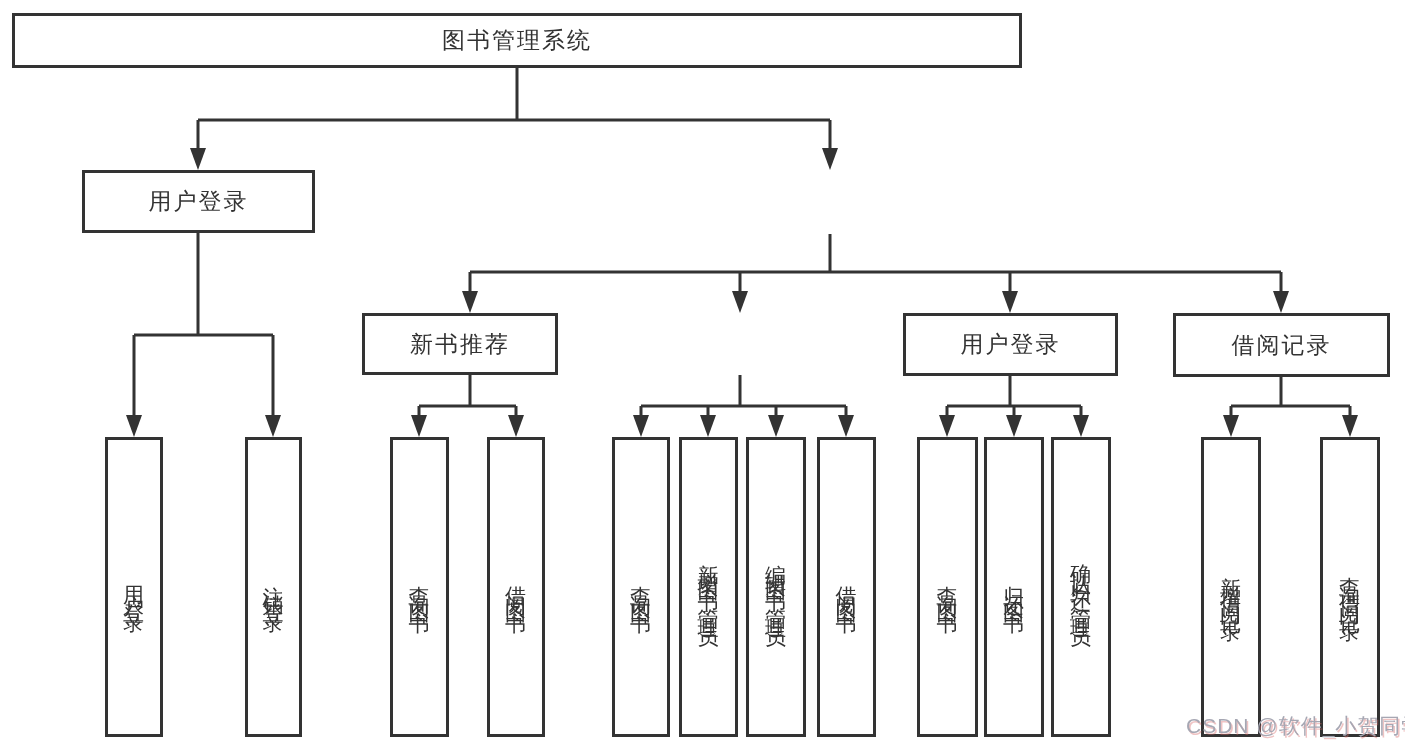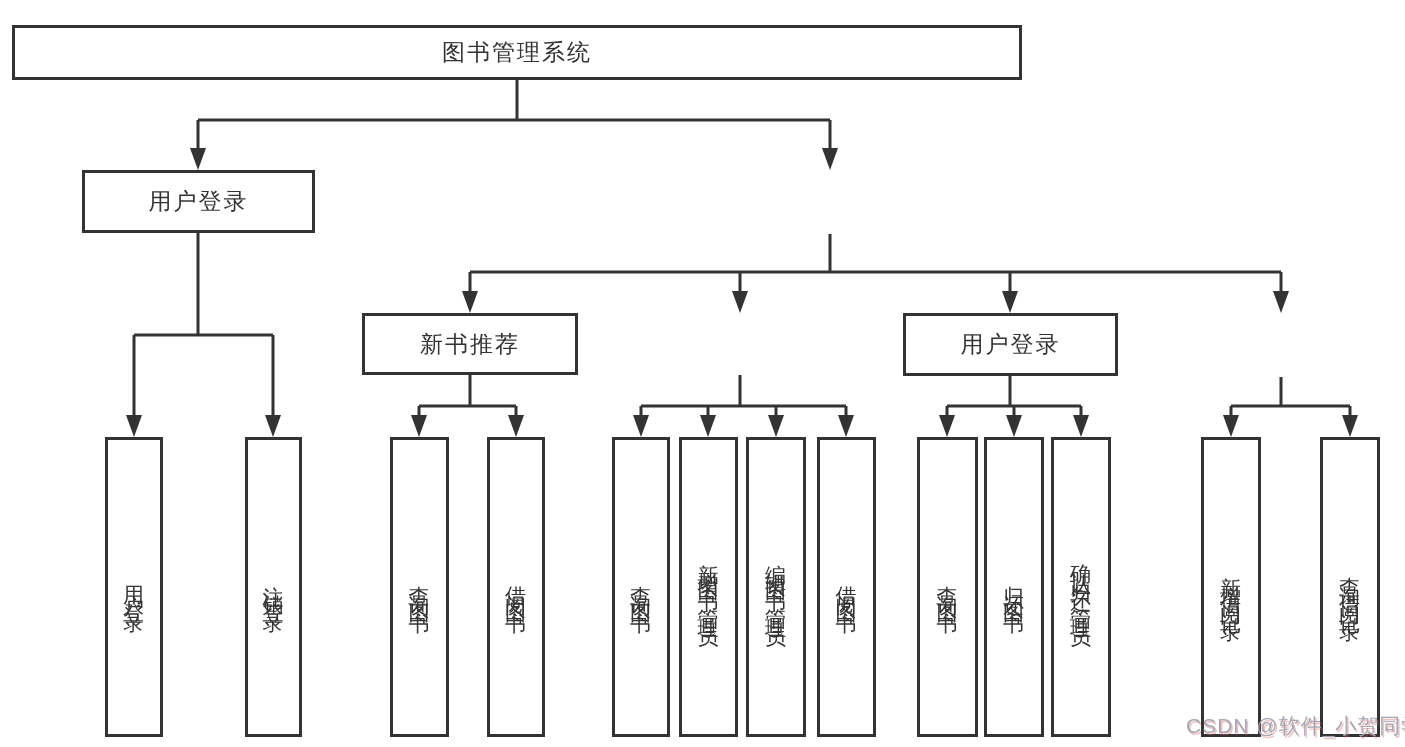--- a/index.html
+++ b/index.html
@@ -76,26 +76,27 @@
       <polygon points="768,415 784,415 776,437"></polygon>
       <polygon points="838,415 854,415 846,437"></polygon>
       <polygon points="939,415 955,415 947,437"></polygon>
       <polygon points="1006,415 1022,415 1014,437"></polygon>
       <polygon points="1073,415 1089,415 1081,437"></polygon>
       <polygon points="1223,415 1239,415 1231,437"></polygon>
       <polygon points="1342,415 1358,415 1350,437"></polygon>
     </g>
   </svg>
 
-  <div class="hbox" style="left:12px;top:25px;width:1010px;height:55px">图书管理系统</div>
+  <div class="hbox" style="left:12px;top:13px;width:1010px;height:55px">图书管理系统</div>
 
   <div class="hbox" style="left:82px;top:170px;width:233px;height:63px">用户登录</div>
 
-  <div class="hbox" style="left:362px;top:313px;width:216px;height:62px">新书推荐</div>
+  <div class="hbox" style="left:362px;top:313px;width:196px;height:62px">新书推荐</div>
   <div class="hbox" style="left:903px;top:313px;width:215px;height:63px">用户登录</div>
+  <div class="hbox" style="left:1173px;top:313px;width:217px;height:64px">借阅记录</div>
 
   <div class="vbox" style="left:105px;width:58px">用户登录</div>
   <div class="vbox" style="left:245px;width:57px">注销登录</div>
 
   <div class="vbox" style="left:390px;width:59px">查询图书</div>
   <div class="vbox" style="left:487px;width:58px">借阅图书</div>
 
   <div class="vbox" style="left:612px;width:58px">查询图书</div>
   <div class="vbox" style="left:679px;width:59px">新增图书（管理员）</div>
   <div class="vbox" style="left:746px;width:60px">编辑图书（管理员）</div>

